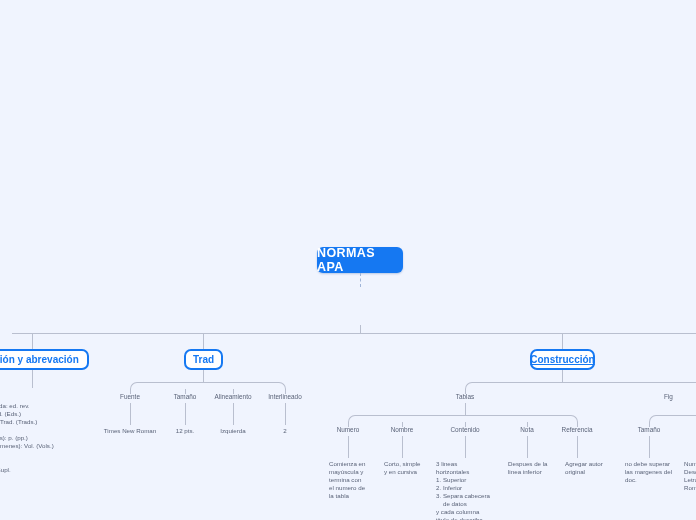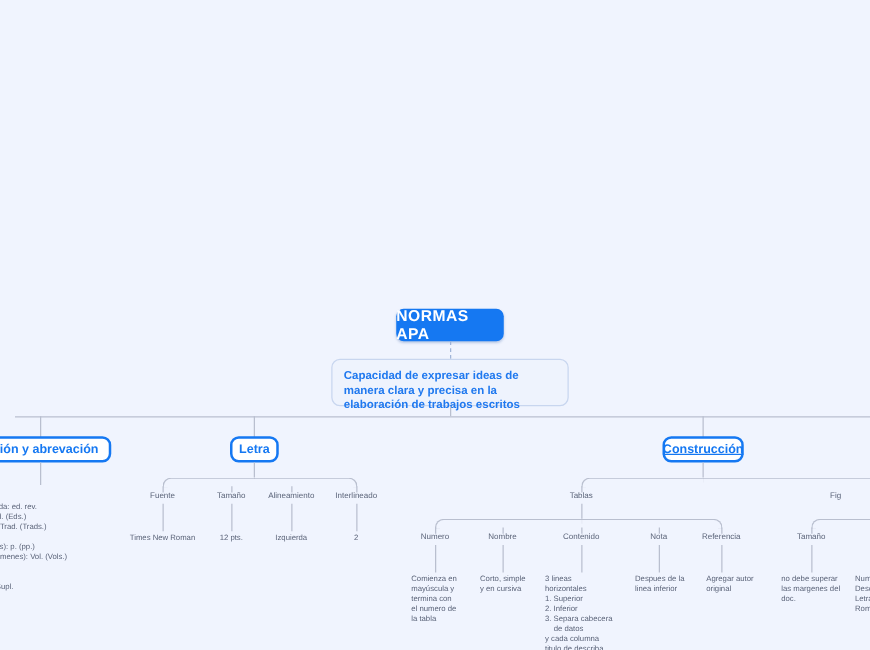--- a/index.html
+++ b/index.html
@@ -114,23 +114,20 @@
 <body>
 
 <div id="canvas">
 
   <div class="root-node" style="left:305px; top:247px; width:86px; height:26px;">
     <span>NORMAS APA</span>
   </div>
 
   <div class="vline dashed" style="left:348px; top:273px; height:14px;"></div>
 
-  <div class="subtitle-node" style="left:253px; top:287px; width:190px; height:38px;">
-    <span>Capacidad de expresar ideas de manera clara y precisa en la elaboración de trabajos escritos</span>
-  </div>
 
   <div class="vline" style="left:348px; top:325px; height:8px;"></div>
 
   <div class="hline" style="left:0px; top:333px; width:696px;"></div>
 
   <div class="vline" style="left:20px;  top:333px; height:18px;"></div>
   <div class="vline" style="left:191px; top:333px; height:18px;"></div>
   <div class="vline" style="left:550px; top:333px; height:18px;"></div>
 
   <div class="branch-node" style="left:-28px; top:349px; width:105px; height:21px;">
@@ -146,21 +143,21 @@
     <div>es): Trad. (Trads.)</div>
     <div>n.f.</div>
     <div>ginas): p. (pp.)</div>
     <div>Volúmenes): Vol. (Vols.)</div>
     <div>úm.</div>
     <div>.</div>
     <div>to: Supl.</div>
   </div>
 
   <div class="branch-node" style="left:172px; top:349px; width:39px; height:21px;">
-    <span>Letra</span>
+    <span>Trad</span>
   </div>
   <div class="vline" style="left:191px; top:370px; height:12px;"></div>
 
   <div class="corner-l" style="left:118px; top:382px; width:73px; height:7px;"></div>
   <div class="corner-r" style="left:191px; top:382px; width:82px; height:7px;"></div>
   <div class="vline" style="left:118px; top:389px; height:5px;"></div>
   <div class="vline" style="left:173px; top:389px; height:5px;"></div>
   <div class="vline" style="left:221px; top:389px; height:5px;"></div>
   <div class="vline" style="left:273px; top:389px; height:5px;"></div>
 

